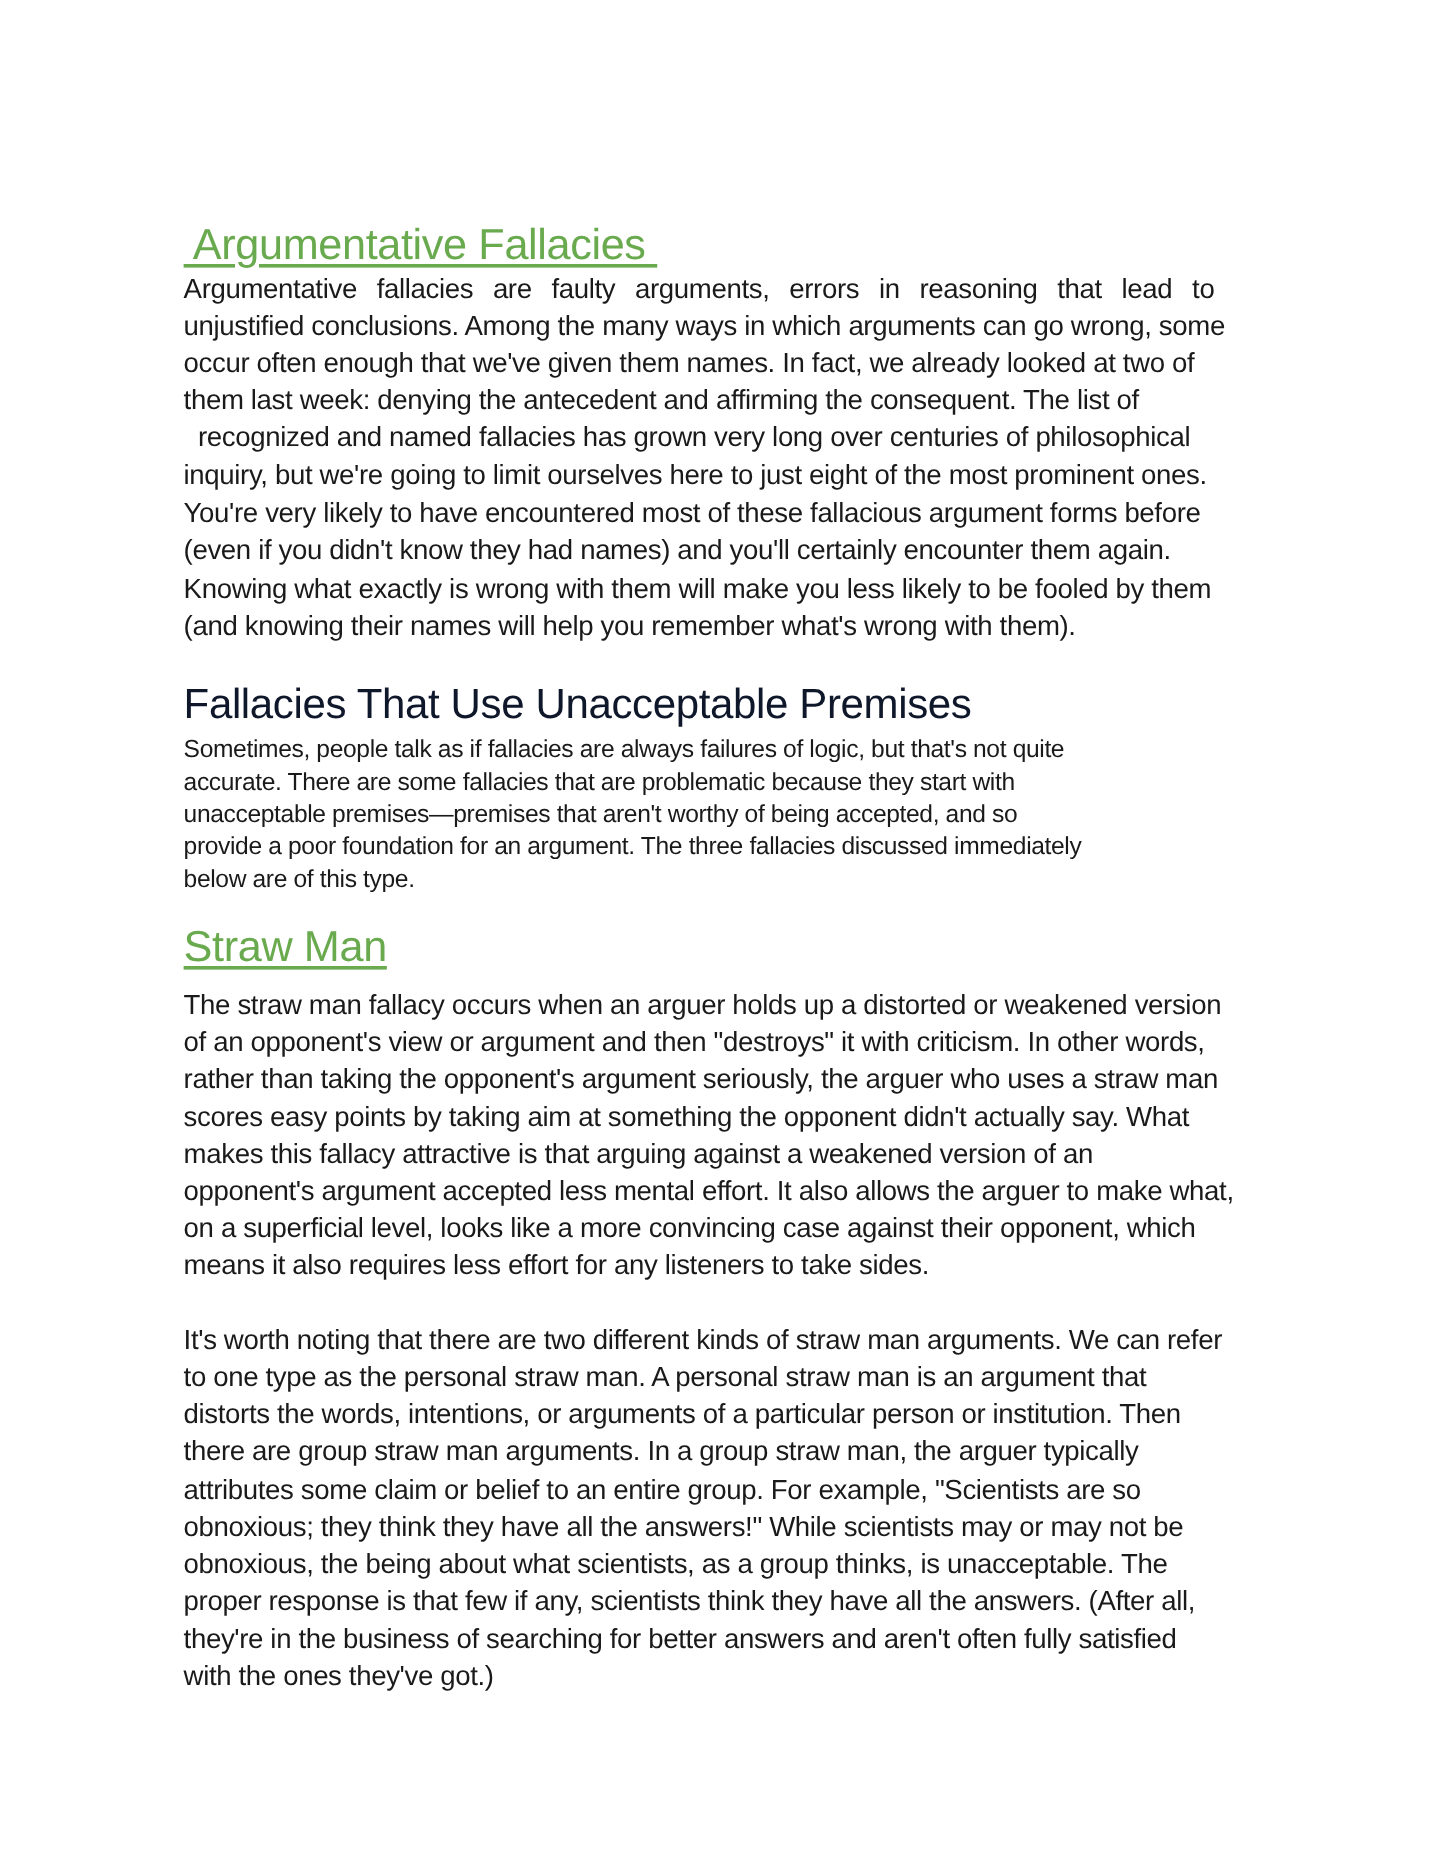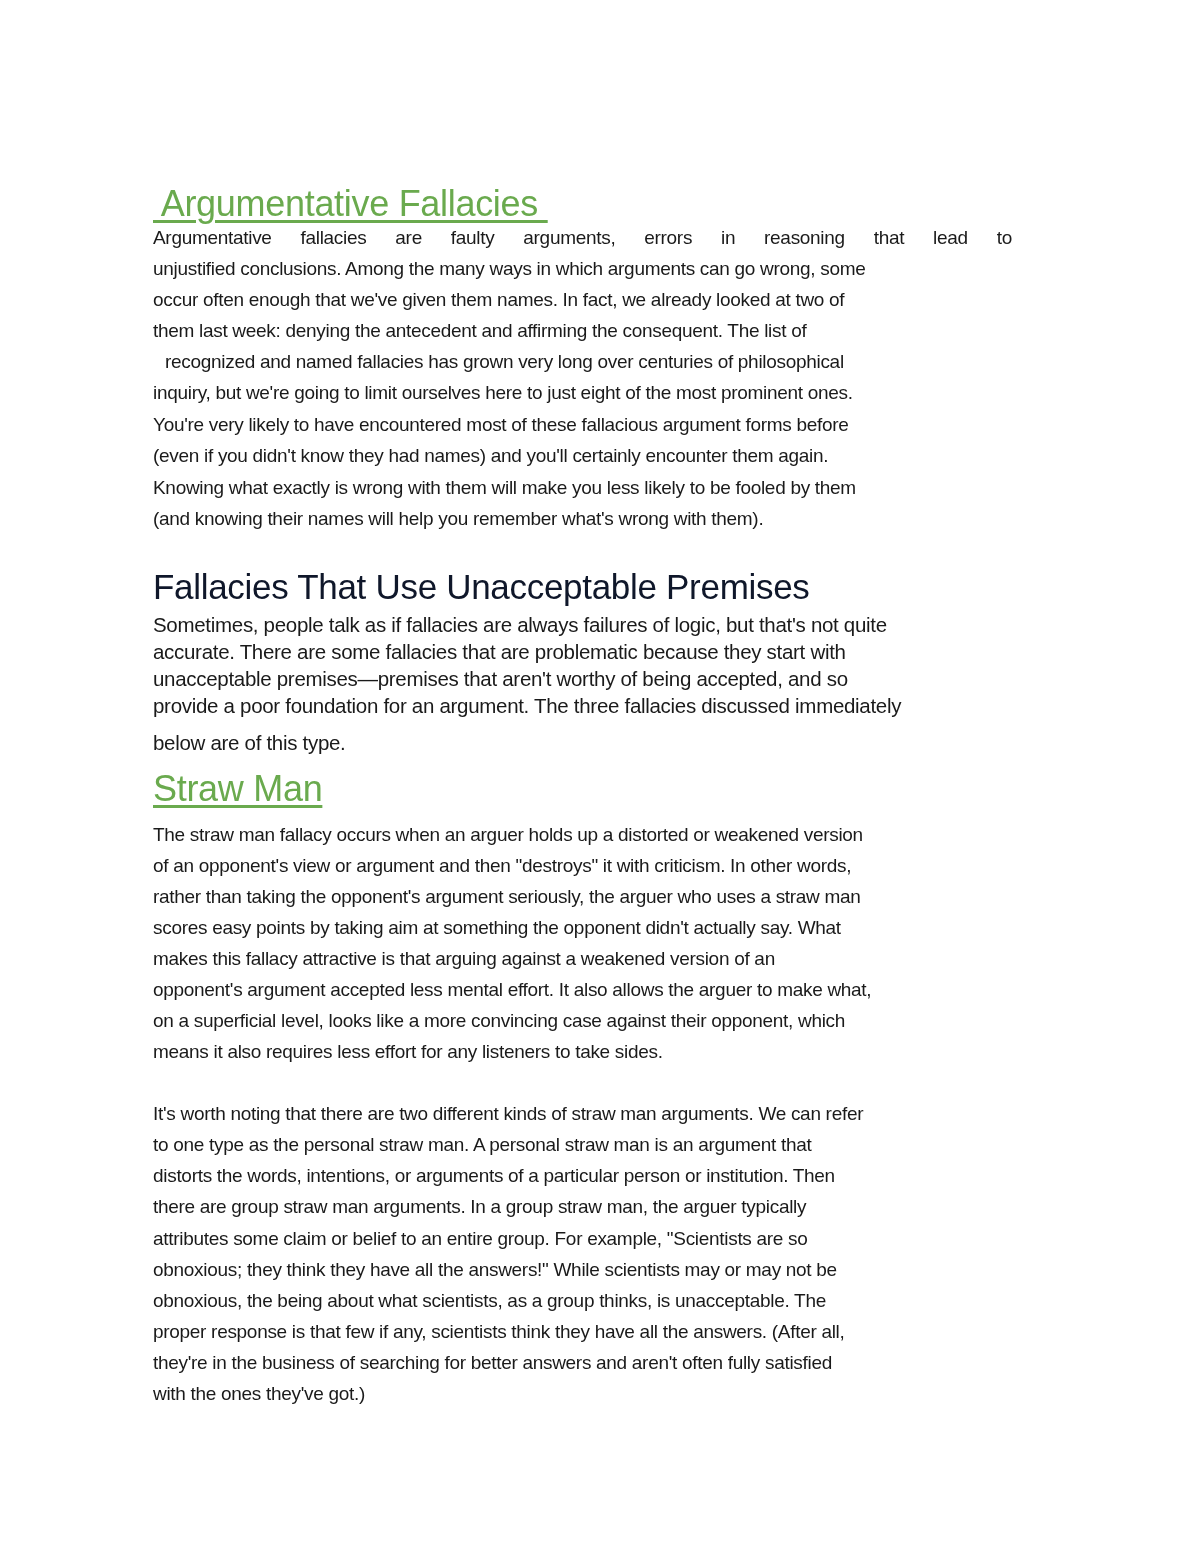--- a/index.html
+++ b/index.html
@@ -45,21 +45,21 @@
       letter-spacing: -0.3px;
     }
     .h-red {
       position: absolute;
       left: 141px;
       white-space: nowrap;
       color: #0f172a;
       font-size: 35px;
       letter-spacing: -0.3px;
     }
-    .sec1 .line { font-size: 19px; }
+    .sec1 .line { font-size: 23px; }
     .sec2 .line { font-size: 20.5px; }
   </style>
 </head>
 <body>
 
 <div class="page">
 
   <div class="sec1">
     <div class="h-green" style="top:183px;"> Argumentative Fallacies </div>
     <div>
@@ -76,21 +76,21 @@
     </div>
   </div>
 
   <div class="sec2">
     <div class="h-red" style="top:567px;">Fallacies That Use Unacceptable Premises</div>
     <div>
       <div class="line" style="top:613px;">Sometimes, people talk as if fallacies are always failures of logic, but that's not quite</div>
       <div class="line" style="top:640px;">accurate. There are some fallacies that are problematic because they start with</div>
       <div class="line" style="top:667px;">unacceptable premises—premises that aren't worthy of being accepted, and so</div>
       <div class="line" style="top:694px;">provide a poor foundation for an argument. The three fallacies discussed immediately</div>
-      <div class="line" style="top:721px;margin-top:10px;">below are of this type.</div>
+      <div class="line" style="top:721px;">below are of this type.</div>
     </div>
   </div>
 
   <div class="sec1">
     <div class="h-green" style="top:768px;">Straw Man</div>
     <div>
       <div class="line" style="top:824px;">The straw man fallacy occurs when an arguer holds up a distorted or weakened version</div>
       <div class="line" style="top:855px;text-align:right;">of an opponent's view or argument and then "destroys" it with criticism. In other words,</div>
       <div class="line" style="top:886px;">rather than taking the opponent's argument seriously, the arguer who uses a straw man</div>
       <div class="line" style="top:917px;">scores easy points by taking aim at something the opponent didn't actually say. What</div>

